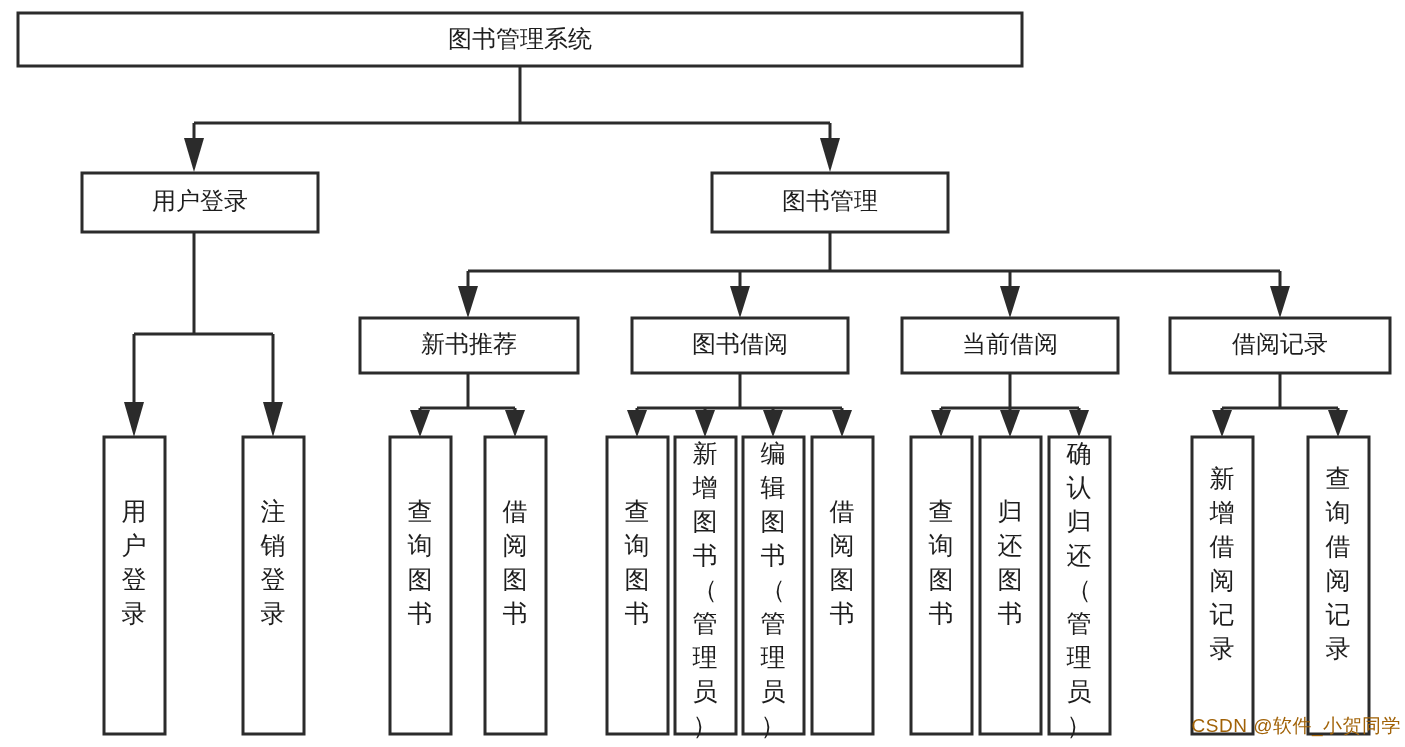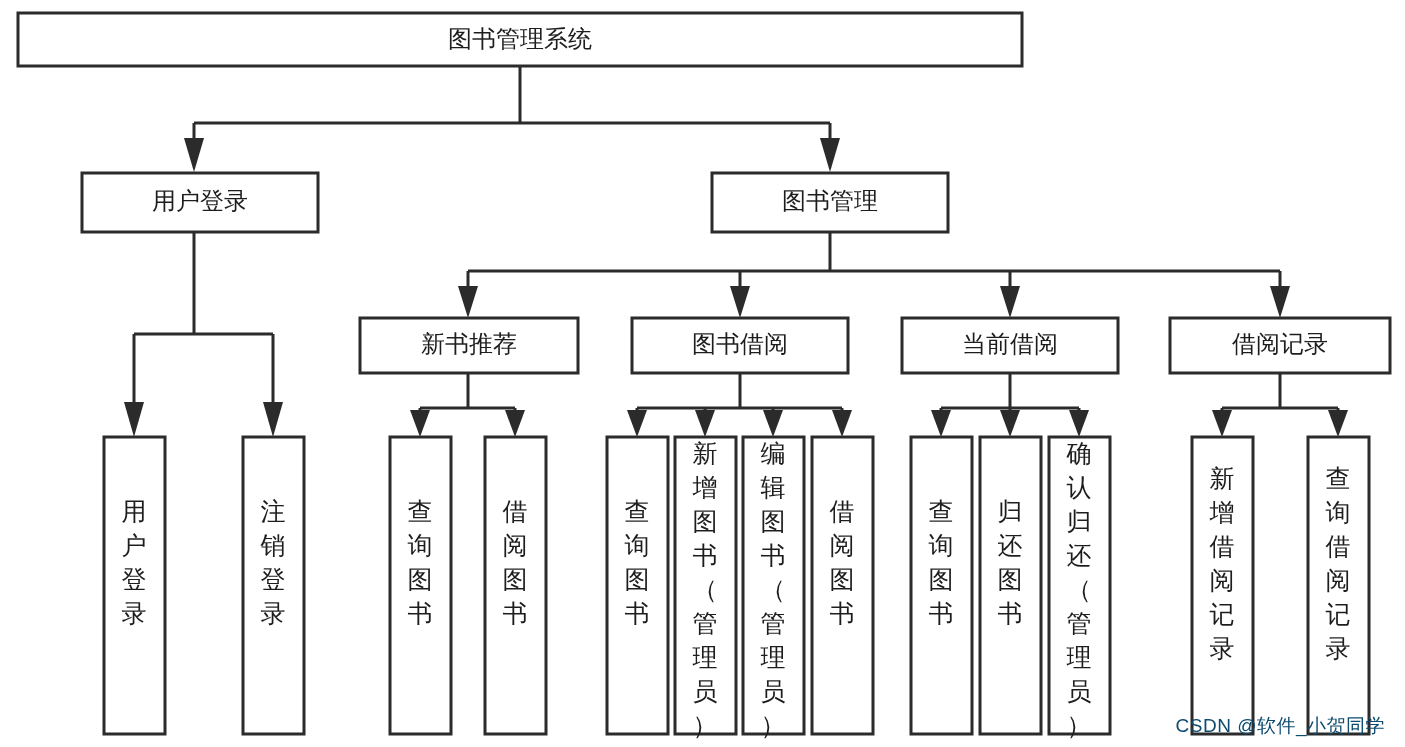--- a/index.html
+++ b/index.html
@@ -48,25 +48,25 @@
     dominant-baseline: middle;
   }
   .node-label-vertical {
     fill: #1d1d1d;
     font-family: "Liberation Sans", "DejaVu Sans", sans-serif;
     font-size: 25px;
     text-anchor: middle;
   }
   .watermark {
     position: absolute;
-    right: 20px;
+    right: 4px;
     bottom: 8px;
     font-family: "Liberation Sans", "DejaVu Sans", sans-serif;
     font-size: 19px;
-    color: #0c4a6e;
+    color: #a16207;
     white-space: nowrap;
     letter-spacing: 0.5px;
   }
 </style>
 </head>
 <body>
 
 <div id="diagram-root">
 
   <svg id="tree-svg" viewBox="0 0 1405 747" xmlns="http://www.w3.org/2000/svg">

